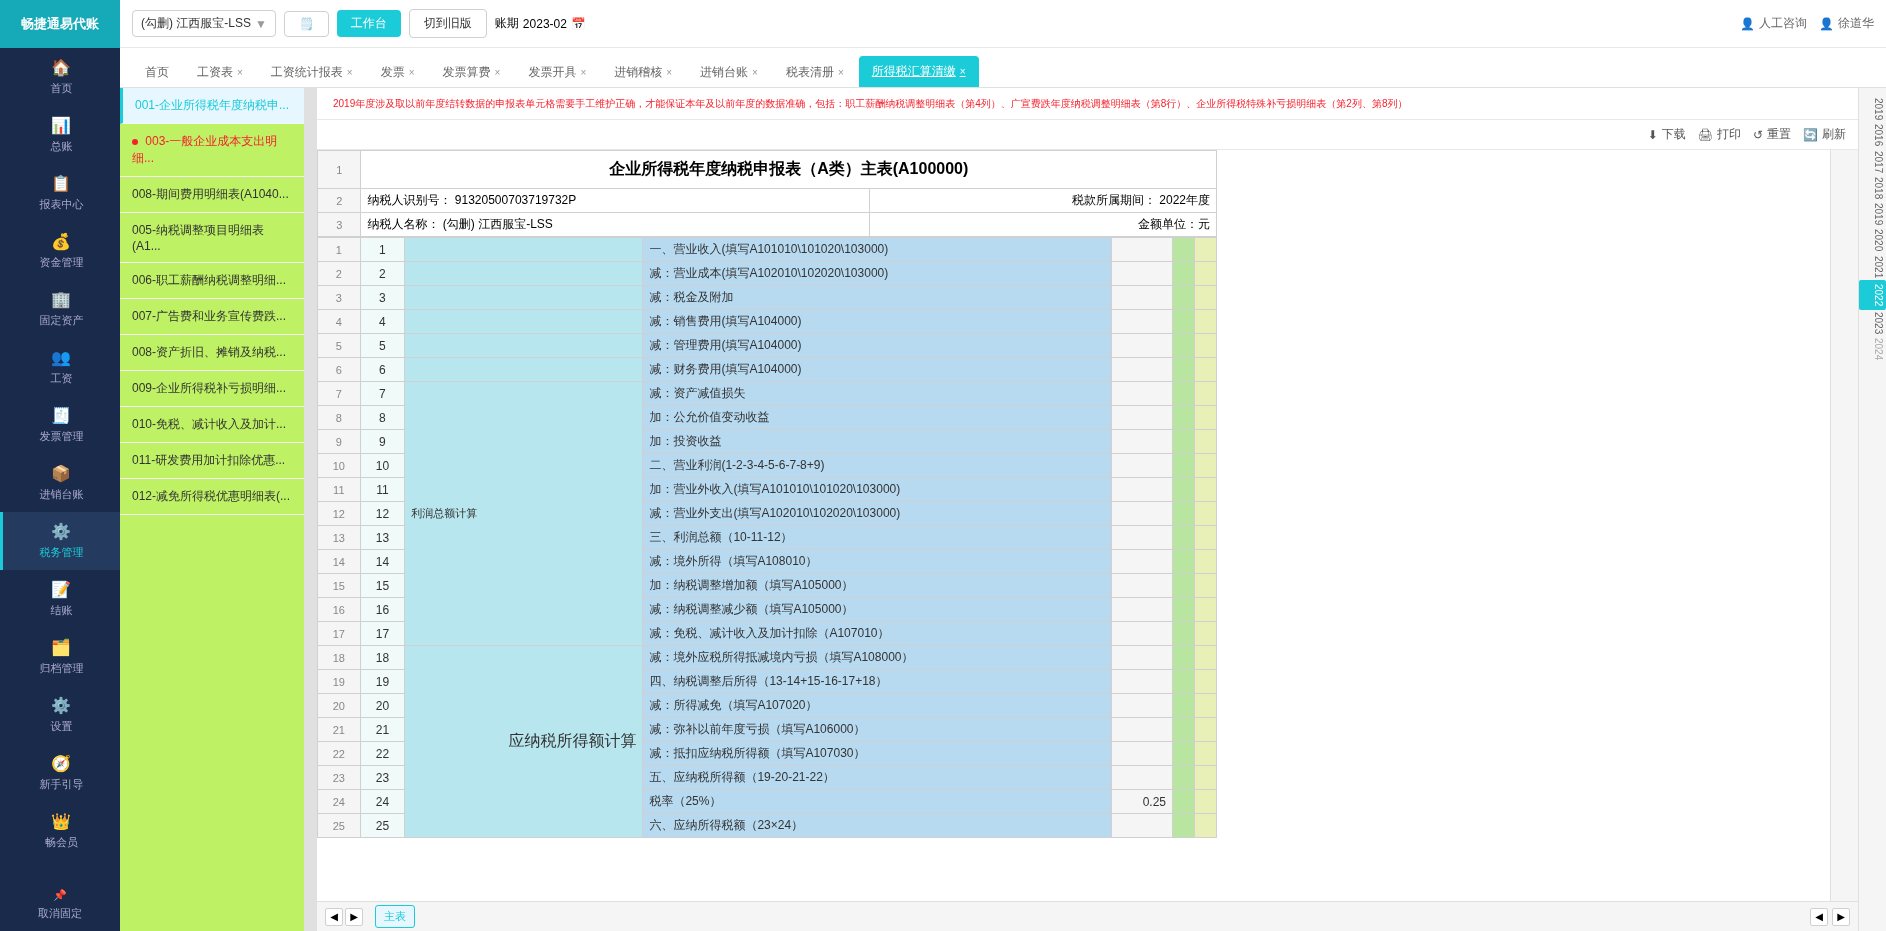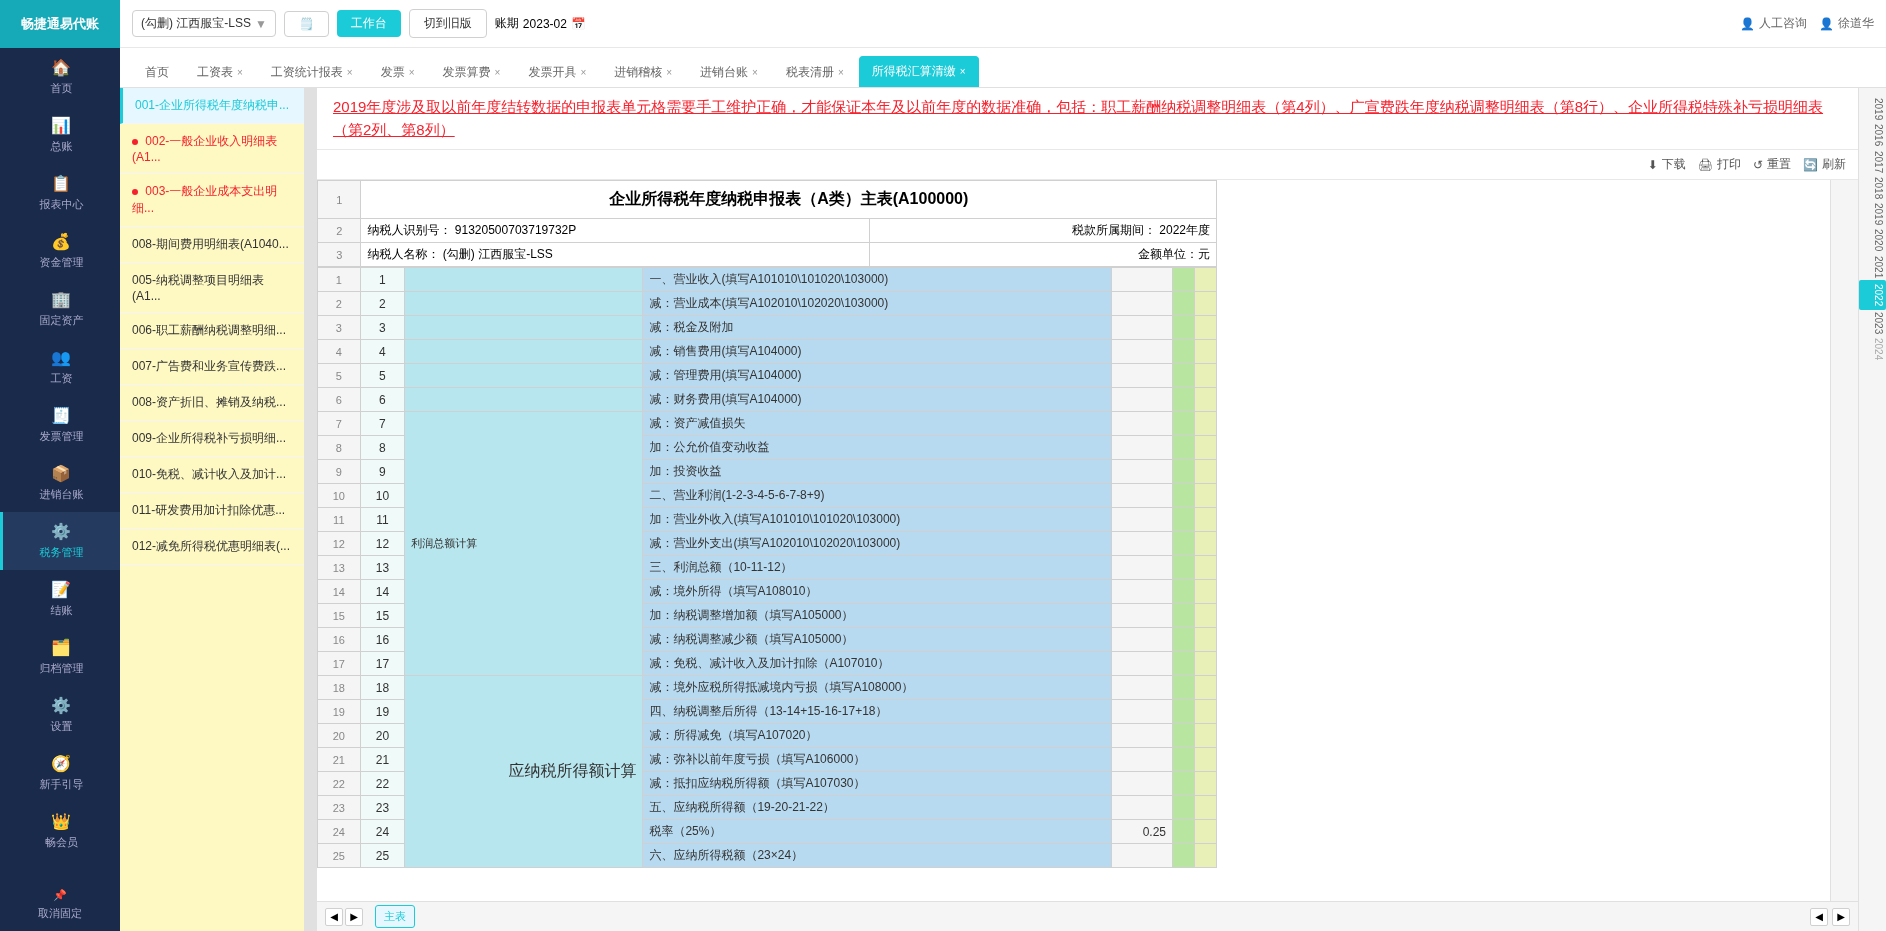--- a/index.html
+++ b/index.html
@@ -26,41 +26,41 @@
     .top-btn { padding: 5px 14px; border-radius: 4px; border: none; cursor: pointer; font-size: 12px; }
     .btn-primary { background: #1bcbd8; color: #fff; }
     .btn-outline { background: #fff; border: 1px solid #d0d0d0; color: #333; }
     .top-bar-right { margin-left: auto; display: flex; align-items: center; gap: 12px; font-size: 12px; color: #666; }
     .avatar-area { display: flex; align-items: center; gap: 4px; cursor: pointer; }
     .date-info { display: flex; align-items: center; gap: 4px; }
 
     
     .tab-bar { height: 40px; background: #fff; display: flex; align-items: flex-end; padding: 0 12px; border-bottom: 1px solid #e0e0e0; gap: 2px; flex-shrink: 0; overflow-x: auto; }
     .tab { display: flex; align-items: center; padding: 6px 12px; font-size: 12px; cursor: pointer; color: #666; border: 1px solid transparent; border-bottom: none; border-radius: 4px 4px 0 0; gap: 4px; white-space: nowrap; }
-    .tab.active { background: #fff; border-color: #e0e0e0; color: #333; border-bottom: 2px solid #fff; margin-bottom: -1px; }
+    .tab.active { background: #fff; border-color: #e0e0e0; color: #333; border-bottom: 2px solid #fff; margin-bottom: -1px; text-decoration: underline; }
     .tab .close { color: #999; font-size: 10px; cursor: pointer; }
     .tab.active-primary { background: #1bcbd8; color: #fff; border-color: #1bcbd8; }
     .tab.active-primary .close { color: #fff; }
 
     
     .content-area { flex: 1; display: flex; overflow: hidden; background: #f5f5f5; }
 
     
-    .left-panel { width: 185px; background: #fef9c3; border-right: 1px solid #e0e0e0; display: flex; flex-direction: column; flex-shrink: 0; overflow-y: auto; }
+    .left-panel { width: 185px; background: #bef264; border-right: 1px solid #e0e0e0; display: flex; flex-direction: column; flex-shrink: 0; overflow-y: auto; }
     .left-panel-item { padding: 9px 12px; font-size: 12px; cursor: pointer; color: #333; border-bottom: 1px solid #f5f5f5; }
     .left-panel-item.active { background: #e6f7ff; color: #1bcbd8; border-left: 3px solid #1bcbd8; }
     .left-panel-item.error { color: #f5222d; }
     .left-panel-item .dot { display: inline-block; width: 6px; height: 6px; border-radius: 50%; margin-right: 4px; }
     .dot-red { background: #f5222d; }
 
     
     .main-content { flex: 1; display: flex; flex-direction: column; overflow: hidden; padding: 0; }
 
     
-    .warning-bar { background: #fff; padding: 8px 16px; font-size: 15px; color: #f5222d; border-bottom: 1px solid #e8e8e8; line-height: 1.5; flex-shrink: 0; text-decoration: underline; }
+    .warning-bar { background: #fff; padding: 8px 16px; font-size: 10px; color: #f5222d; border-bottom: 1px solid #e8e8e8; line-height: 1.5; flex-shrink: 0; }
 
     
     .toolbar { display: flex; align-items: center; justify-content: flex-end; padding: 6px 12px; gap: 12px; background: #fff; border-bottom: 1px solid #e8e8e8; flex-shrink: 0; }
     .toolbar-btn { display: flex; align-items: center; gap: 4px; color: #555; cursor: pointer; font-size: 12px; }
 
     
     .sheet-area { flex: 1; overflow: auto; background: #fff; position: relative; display: flex; }
 
     
     .year-markers { width: 28px; background: #f5f5f5; border-left: 1px solid #e0e0e0; display: flex; flex-direction: column; font-size: 11px; padding-top: 80px; flex-shrink: 0; }
@@ -223,24 +223,20 @@
         <span>所得税汇算清缴</span>
         <span class="close">×</span>
       </div>
     </div>
 
     <div class="content-area">
 
       <div class="left-panel">
         <div class="left-panel-item active">
           <span>001-企业所得税年度纳税申...</span>
-        </div>
-        <div class="left-panel-item error">
-          <span class="dot dot-red"></span>
-          <span>002-一般企业收入明细表(A1...</span>
         </div>
         <div class="left-panel-item error">
           <span class="dot dot-red"></span>
           <span>003-一般企业成本支出明细...</span>
         </div>
         <div class="left-panel-item">
           <span>008-期间费用明细表(A1040...</span>
         </div>
         <div class="left-panel-item">
           <span>005-纳税调整项目明细表(A1...</span>

